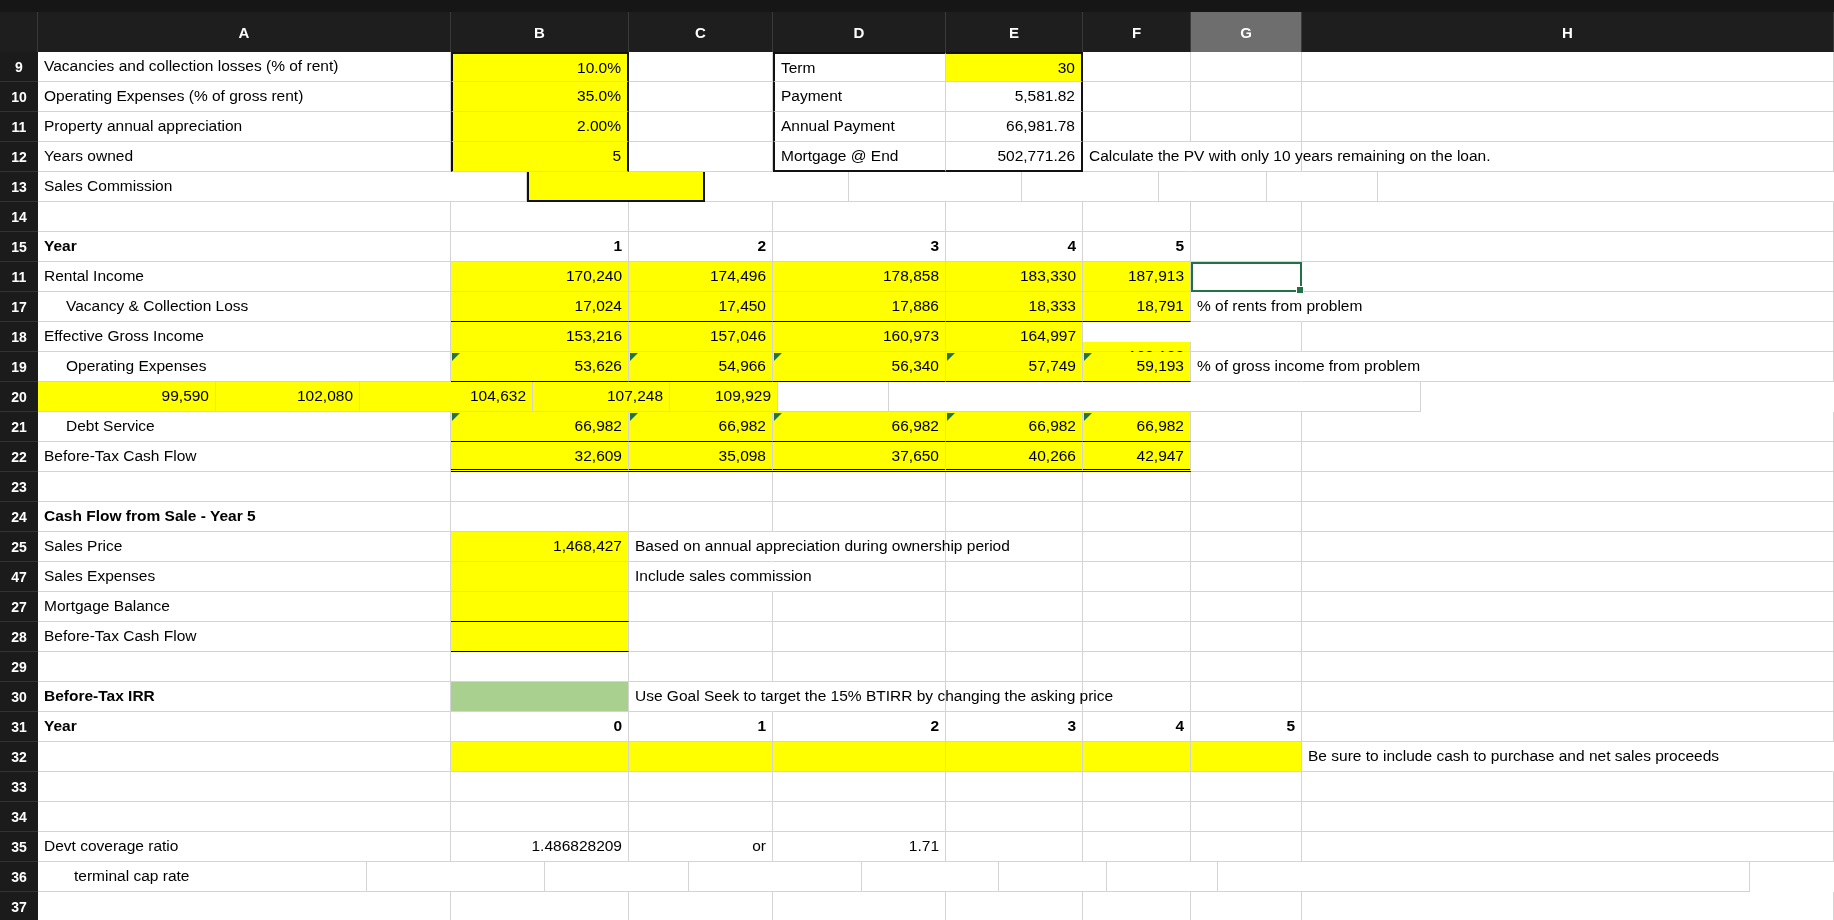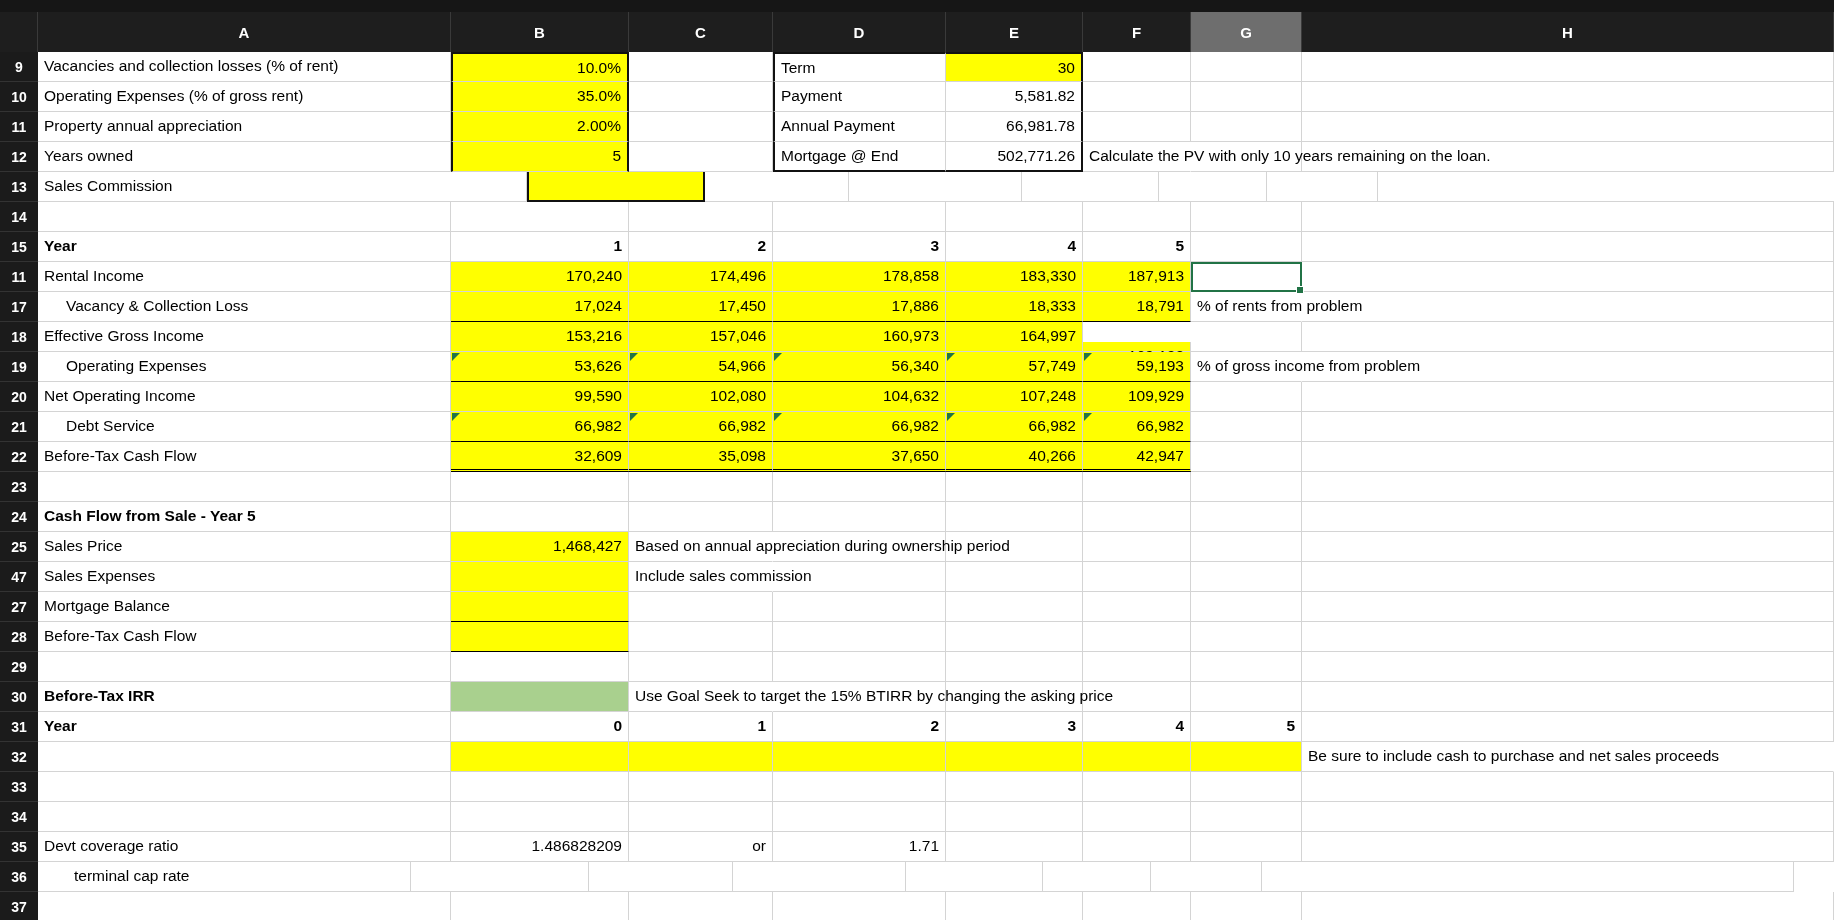--- a/index.html
+++ b/index.html
@@ -189,21 +189,20 @@
         <div class="cell yellow right bb flag" style="width: 178px;">53,626</div>
         <div class="cell yellow right bb flag" style="width: 144px;">54,966</div>
         <div class="cell yellow right bb flag" style="width: 173px;">56,340</div>
         <div class="cell yellow right bb flag" style="width: 137px;">57,749</div>
         <div class="cell yellow right bb flag" style="width: 108px;">59,193</div>
         <div class="cell note" style="width: 111px;">% of gross income from problem</div>
         <div class="cell" style="width: 532px;"></div>
       </div>
       <div class="sheet-row">
         <div class="gutter">20</div>
-        <div class="cell" style="width: 413px;">Net Operating Income</div>
         <div class="cell yellow right" style="width: 178px;">99,590</div>
         <div class="cell yellow right" style="width: 144px; text-align: right;">102,080</div>
         <div class="cell yellow right" style="width: 173px;">104,632</div>
         <div class="cell yellow right" style="width: 137px; text-align: right;">107,248</div>
         <div class="cell yellow right" style="width: 108px;">109,929</div>
         <div class="cell" style="width: 111px;"></div>
         <div class="cell" style="width: 532px;"></div>
       </div>
       <div class="sheet-row">
         <div class="gutter">21</div>
@@ -365,21 +364,21 @@
         <div class="cell right" style="width: 178px;">1.486828209</div>
         <div class="cell" style="width: 144px; text-align: right;">or</div>
         <div class="cell right" style="width: 173px;">1.71</div>
         <div class="cell" style="width: 137px;"></div>
         <div class="cell" style="width: 108px;"></div>
         <div class="cell" style="width: 111px;"></div>
         <div class="cell" style="width: 532px;"></div>
       </div>
       <div class="sheet-row">
         <div class="gutter">36</div>
-        <div class="cell" style="width: 373px; padding-left: 36px;">terminal cap rate</div>
+        <div class="cell" style="width: 329px; padding-left: 36px;">terminal cap rate</div>
         <div class="cell" style="width: 178px;"></div>
         <div class="cell" style="width: 144px;"></div>
         <div class="cell" style="width: 173px;"></div>
         <div class="cell" style="width: 137px;"></div>
         <div class="cell" style="width: 108px;"></div>
         <div class="cell" style="width: 111px;"></div>
         <div class="cell" style="width: 532px;"></div>
       </div>
       <div class="sheet-row">
         <div class="gutter">37</div>

